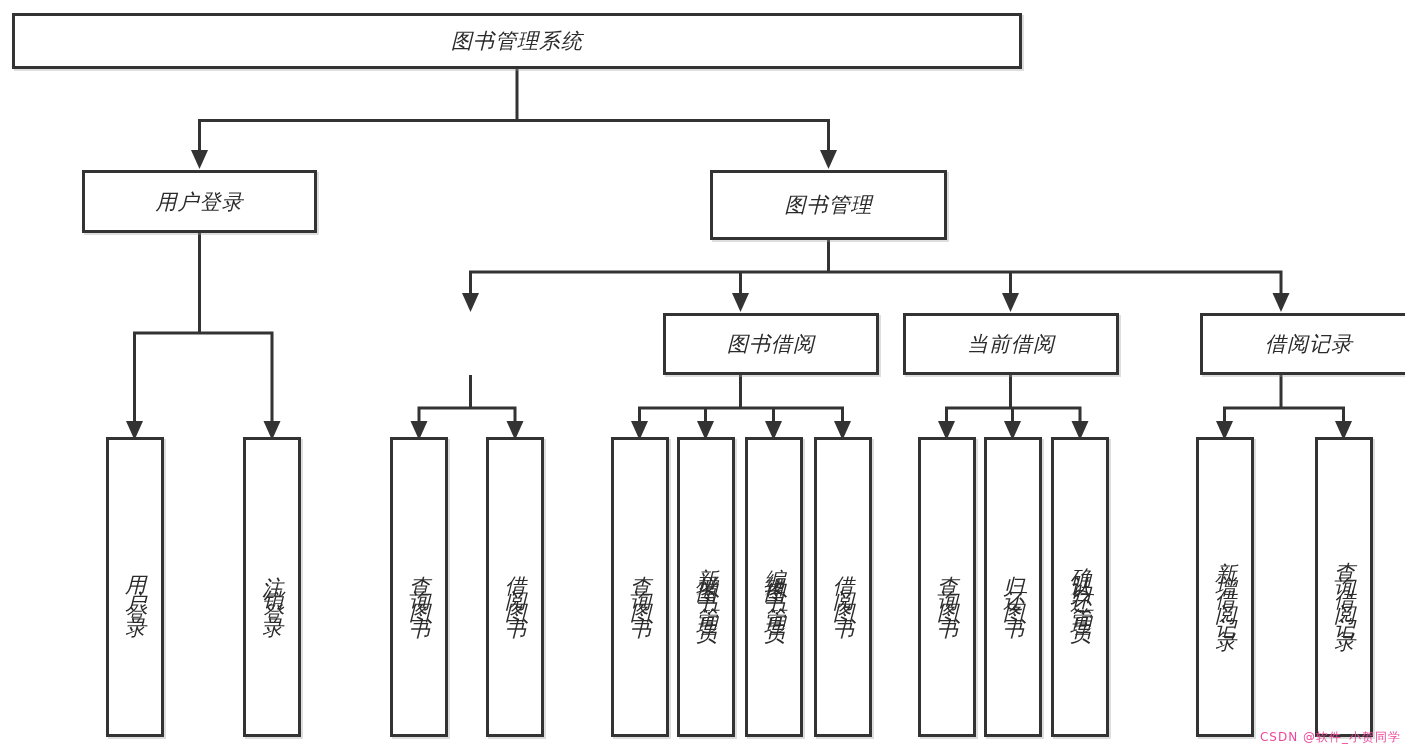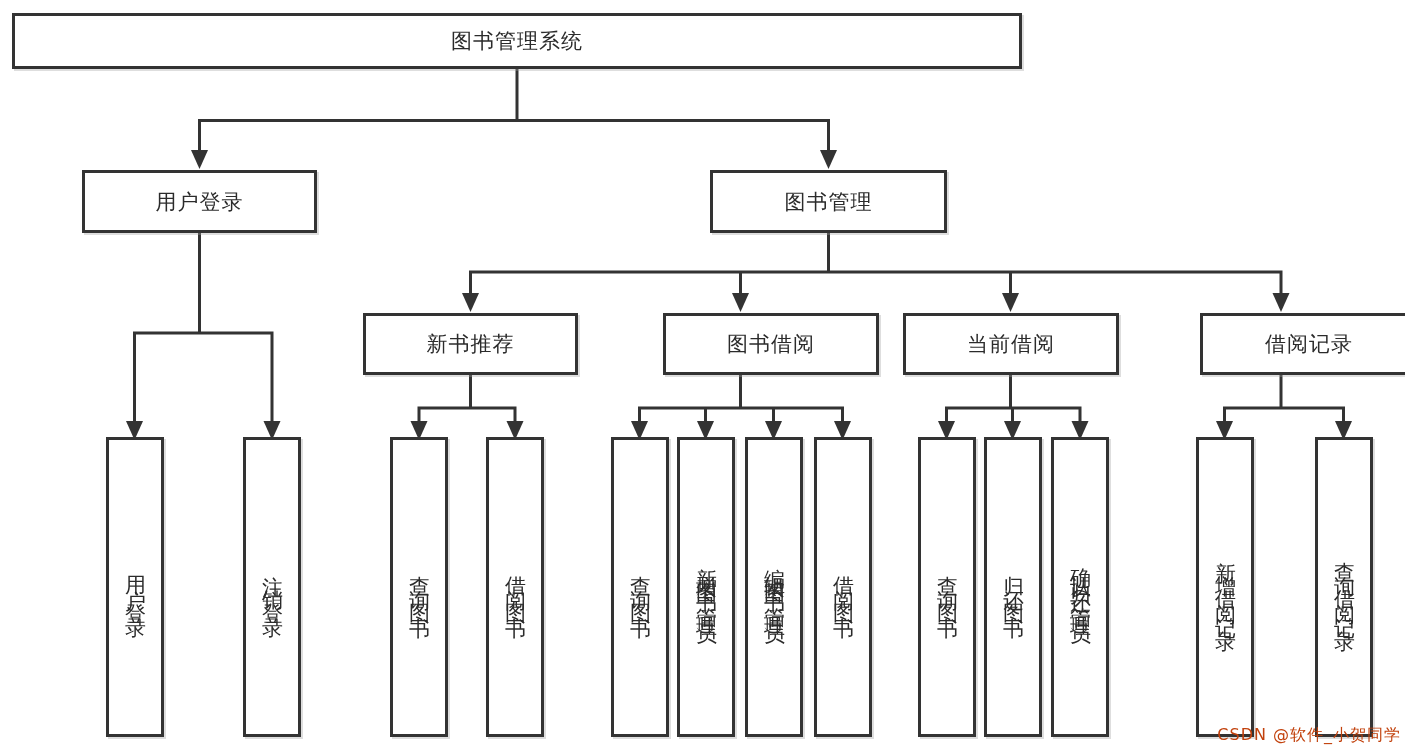--- a/index.html
+++ b/index.html
@@ -25,20 +25,21 @@
     position: absolute;
     box-sizing: border-box;
     border: 3px solid #333333;
     background: #ffffff;
     display: flex;
     align-items: center;
     justify-content: center;
     z-index: 2;
     box-shadow: 2px 2px 0 rgba(160,160,160,0.35);
     color: #2b2b2b;
+    font-style: italic;
   }
   .node.h span {
     font-size: 21px;
     letter-spacing: 1px;
     white-space: nowrap;
   }
   .node.v span {
     writing-mode: vertical-rl;
     text-orientation: mixed;
     font-size: 21px;
@@ -47,22 +48,22 @@
     white-space: nowrap;
   }
   .node.v.dense span {
     letter-spacing: 8px;
   }
   .watermark {
     position: absolute;
     right: 4px;
     bottom: 1px;
     z-index: 3;
-    font-size: 16px;
-    color: #c2410c;
+    font-size: 12px;
+    color: #ec4899;
     letter-spacing: 1px;
     white-space: nowrap;
   }
 </style>
 </head>
 <body>
 
 <div class="stage">
 
   <svg class="wires" width="1405" height="747" viewBox="0 0 1405 747" xmlns="http://www.w3.org/2000/svg">
@@ -117,27 +118,24 @@
     </g>
   </svg>
 
   <div class="node h" style="left:12px; top:13px; width:1010px; height:56px;">
     <span>图书管理系统</span>
   </div>
 
   <div class="node h" style="left:82px; top:170px; width:235px; height:63px;">
     <span>用户登录</span>
   </div>
-  <div class="node h" style="left:710px; top:170px; width:237px; height:63px;">
+  <div class="node h" style="left:710px; top:170px; width:237px; height:70px;">
     <span>图书管理</span>
   </div>
 
-  <div class="node h" style="left:363px; top:313px; width:215px; height:62px;">
-    <span>新书推荐</span>
-  </div>
   <div class="node h" style="left:633px; top:313px; width:216px; height:62px;margin-left:30px;">
     <span>图书借阅</span>
   </div>
   <div class="node h" style="left:903px; top:313px; width:216px; height:62px;justify-content:center;">
     <span>当前借阅</span>
   </div>
   <div class="node h" style="left:1172px; top:313px; width:218px; height:62px;margin-left:28px;">
     <span>借阅记录</span>
   </div>
 

